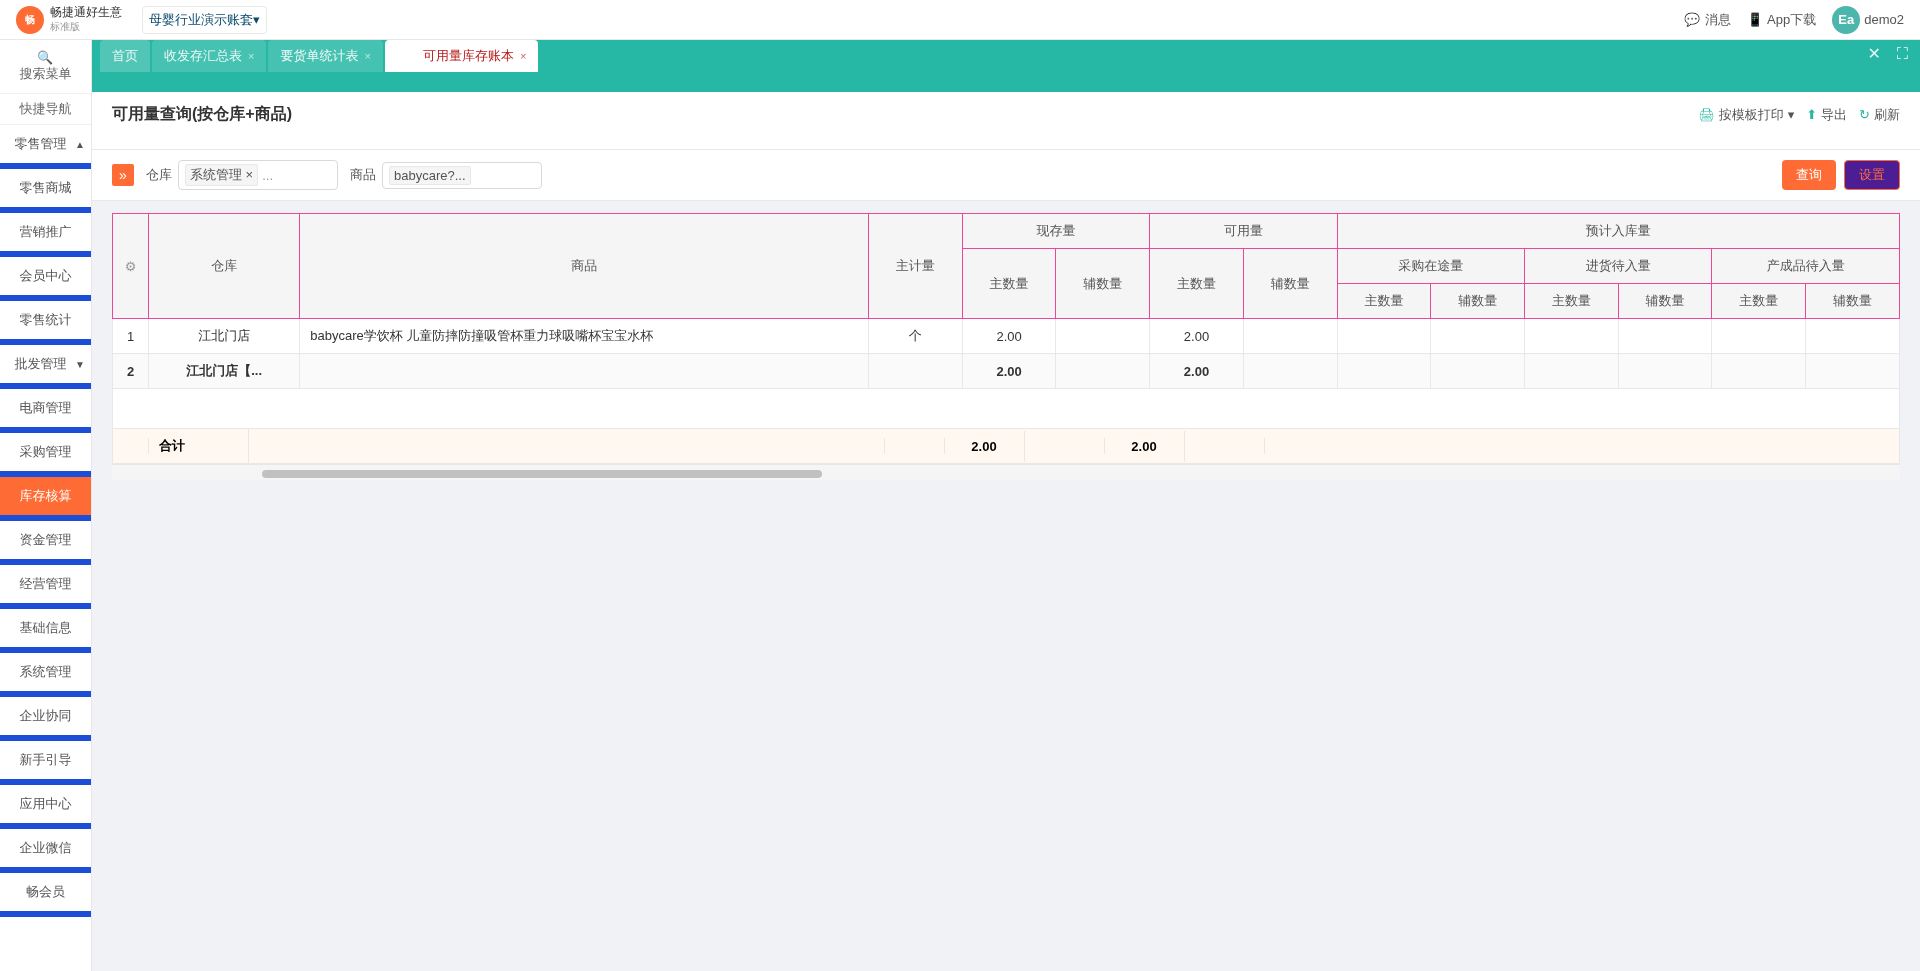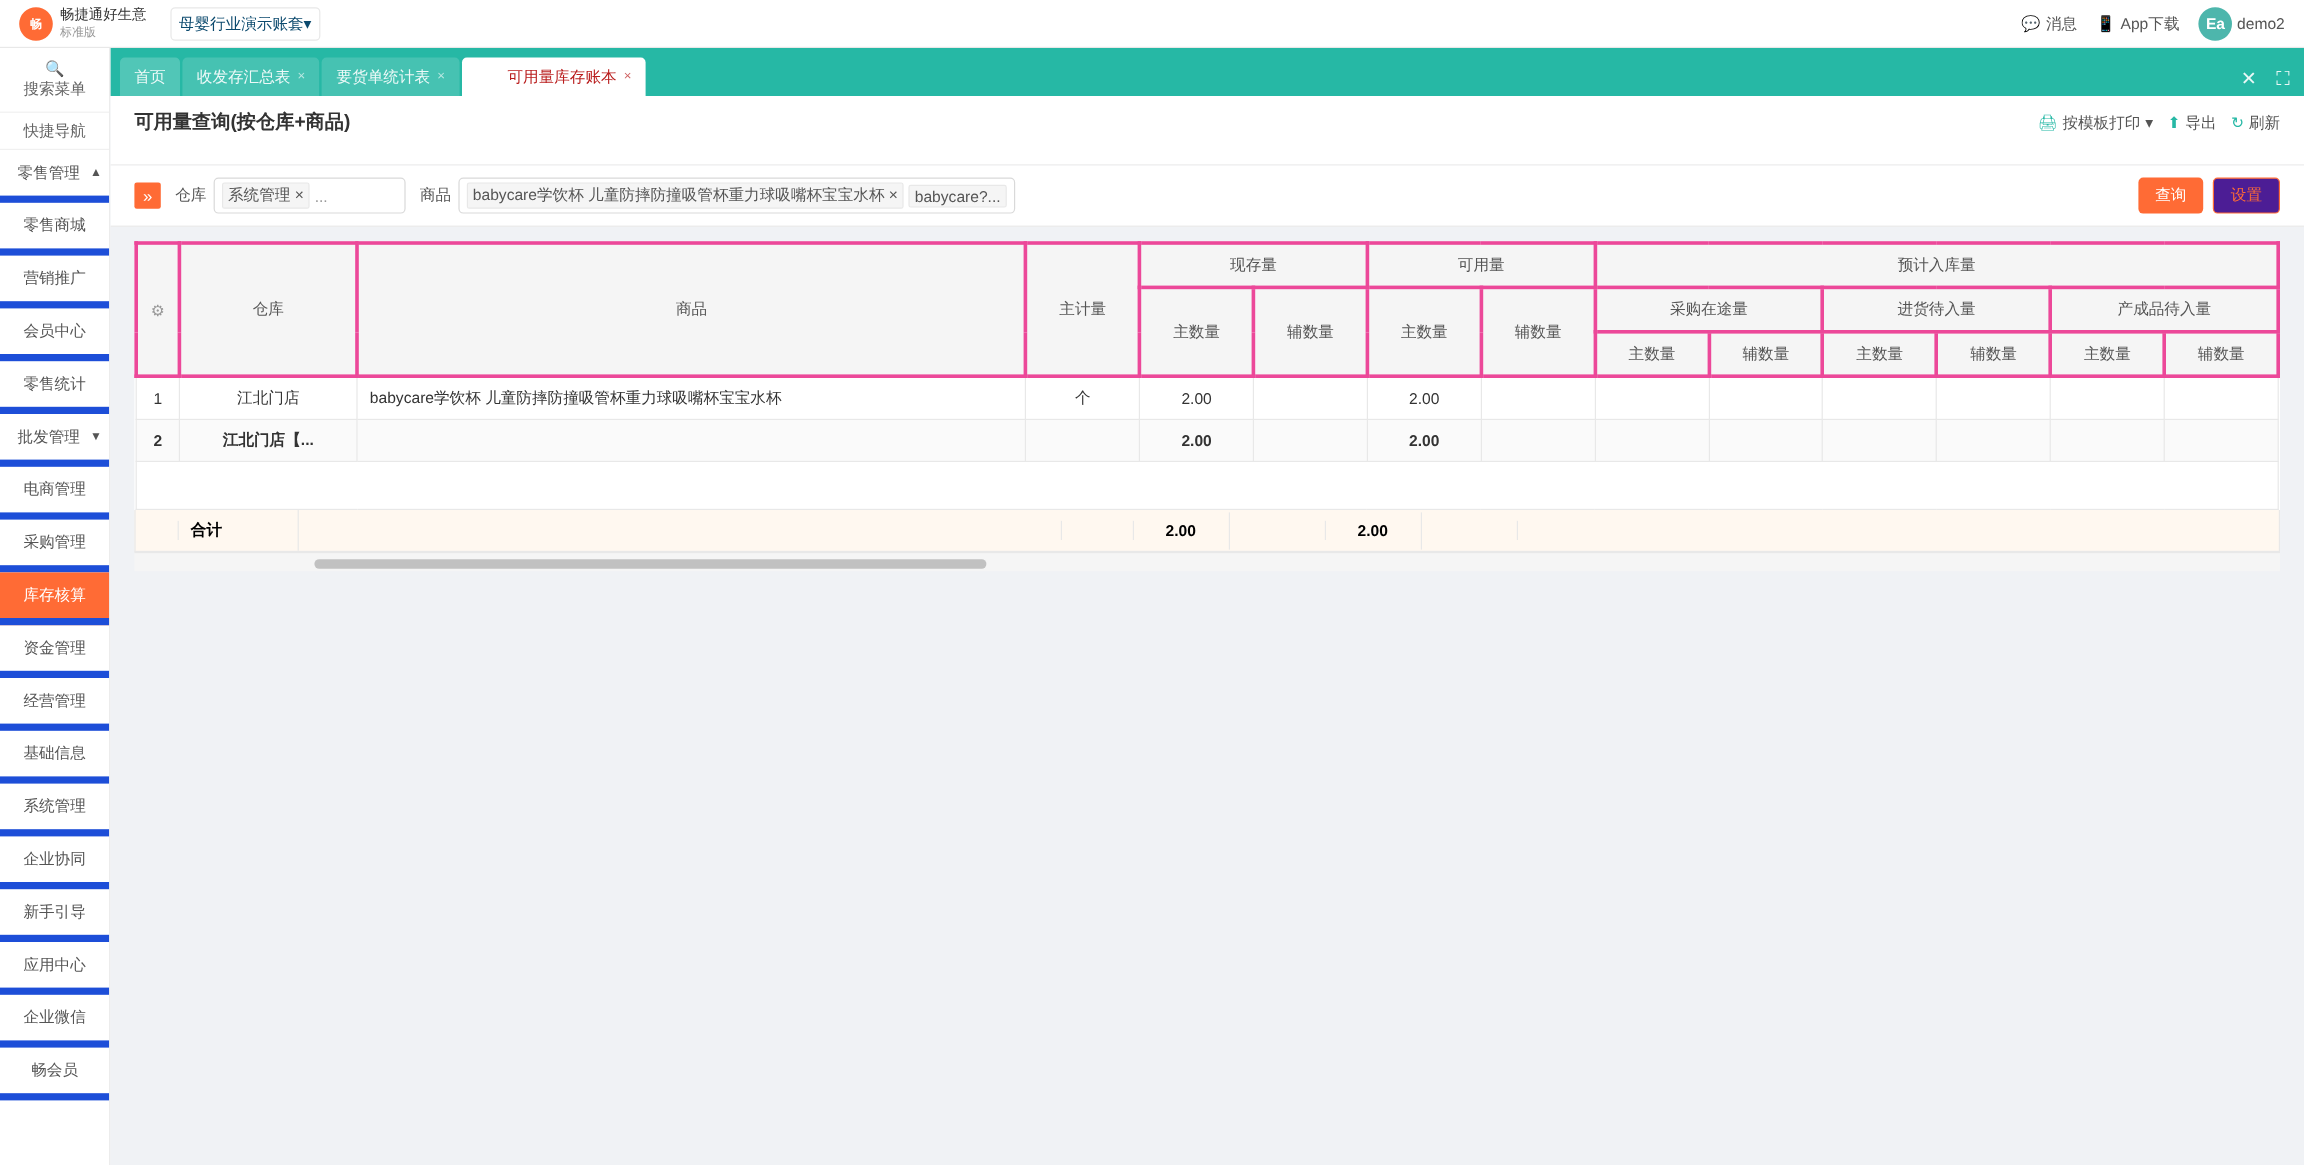--- a/index.html
+++ b/index.html
@@ -131,24 +131,24 @@
     }
     .sidebar-item.active {
       background: #ff6b35;
       color: white;
     }
     .sidebar-item-text { flex: 1; text-align: center; }
     .sidebar-arrow { font-size: 10px; }
 
     
     .tab-bar {
-      height: 40px;
+      height: 52px;
       background: #26b8a5;
       display: flex;
-      align-items: flex-end;
+      align-items: flex-start;
       padding: 0 8px;
       flex-shrink: 0;
       gap: 2px;
     }
     .tab {
       height: 32px;
       padding: 0 12px;
       border-radius: 4px 4px 0 0;
       display: flex;
       align-items: center;
@@ -319,21 +319,21 @@
       padding: 12px 20px;
     }
     .data-table {
       width: 100%;
       border-collapse: collapse;
       background: #fff;
       border: 1px solid #e8e8e8;
     }
     .data-table th {
       background: #f5f5f5;
-      border: 3px solid #ec4899;
+      border: 1px solid #ec4899;
       padding: 8px 10px;
       font-weight: 500;
       color: #555;
       text-align: center;
       font-size: 13px;
       white-space: nowrap;
     }
     .data-table td {
       border: 1px solid #e8e8e8;
       padding: 8px 10px;
@@ -520,23 +520,20 @@
         <div class="filter-tag-input">
           <span class="filter-tag">
             <span>系统管理 ×</span>
           </span>
           <span class="filter-dots">...</span>
         </div>
       </div>
       <div class="filter-field">
         <span>商品</span>
         <div class="filter-tag-input" style="max-width: 480px;">
-          <span class="filter-tag">
-            <span>babycare学饮杯 儿童防摔防撞吸管杯重力球吸嘴杯宝宝水杯 ×</span>
-          </span>
           <span class="filter-tag">
             <span>babycare?...</span>
           </span>
         </div>
       </div>
       <div class="filter-actions">
         <button class="btn-query">查询</button>
         <button class="btn-settings">设置</button>
       </div>
     </div>

